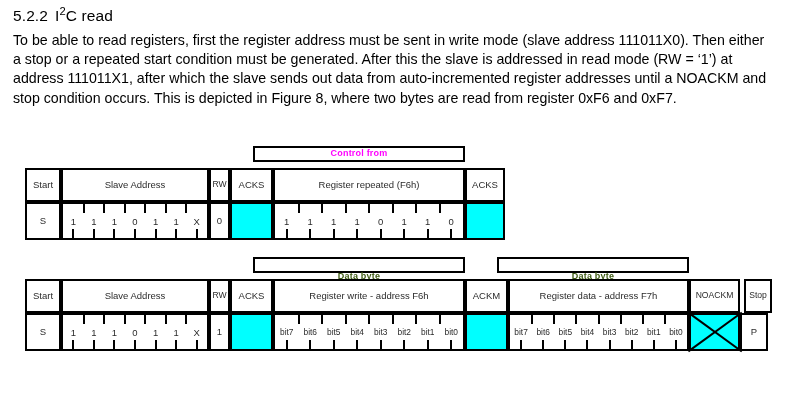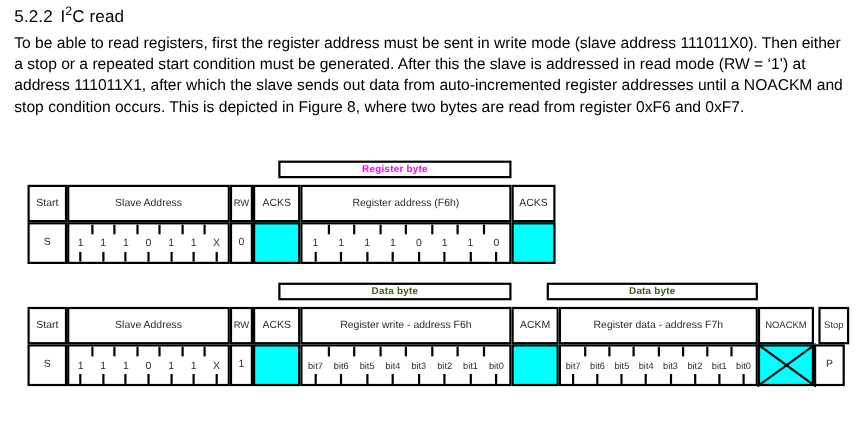--- a/index.html
+++ b/index.html
@@ -37,21 +37,21 @@
   .lbl{
     display:flex; align-items:center; justify-content:center;
     width:100%; height:100%;
     font-size:9.5px; color:#2b2b2b; line-height:1.05;
     text-align:center; white-space:nowrap; overflow:hidden;
   }
   .lbl.small{font-size:8.6px;}
 
   .grouphdr .lbl{font-weight:bold; font-size:9px; letter-spacing:.2px;}
   .grouphdr.ctrl .lbl{color:#ff00ff;}
-  .grouphdr.data .lbl{color:#3f5c14;}
+  .grouphdr.data .lbl{color:#3f5c14;margin-top:12px;}
 
   .cyan{background:#00ffff;}
 
   
   .bits{position:absolute; box-sizing:border-box;
         border:2px solid #000; background:#fff; overflow:hidden;}
   .bits .inner{position:relative; width:100%; height:100%;}
   .bits .cell{
     position:absolute; top:0; height:100%;
     display:flex; align-items:center; justify-content:center;
@@ -74,37 +74,37 @@
   <span class="num">5.2.2</span><span>I<sup>2</sup>C read</span>
 </div>
 
 <div id="para">To be able to read registers, first the register address must be sent in write mode (slave address 111011X0). Then either a stop or a repeated start condition must be generated. After this the slave is addressed in read mode (RW = ‘1’) at address 111011X1, after which the slave sends out data from auto-incremented register addresses until a NOACKM and stop condition occurs. This is depicted in Figure 8, where two bytes are read from register 0xF6 and 0xF7.</div>
 
 <div id="figure">
 
   <div class="row">
 
     <div class="band grouphdr ctrl" style="left:253px; top:2px; width:212px; height:16px;">
-      <span class="lbl">Register byte</span>
+      <span class="lbl">Control from</span>
     </div>
 
     <div class="band" style="left:25px; top:24px; width:36px; height:34px;">
       <span class="lbl">Start</span>
     </div>
     <div class="band" style="left:61px; top:24px; width:148px; height:34px;">
       <span class="lbl">Slave Address</span>
     </div>
     <div class="band" style="left:209px; top:24px; width:21px; height:34px;">
       <span class="lbl small">RW</span>
     </div>
     <div class="band" style="left:230px; top:24px; width:43px; height:34px;">
       <span class="lbl">ACKS</span>
     </div>
     <div class="band" style="left:273px; top:24px; width:192px; height:34px;">
-      <span class="lbl">Register address (F6h)</span>
+      <span class="lbl">Register repeated (F6h)</span>
     </div>
     <div class="band" style="left:465px; top:24px; width:40px; height:34px;">
       <span class="lbl">ACKS</span>
     </div>
 
     <div class="band" style="left:25px; top:58px; width:36px; height:38px;">
       <span class="lbl">S</span>
     </div>
 
     <div class="bits" style="left:61px; top:58px; width:148px; height:38px;">

